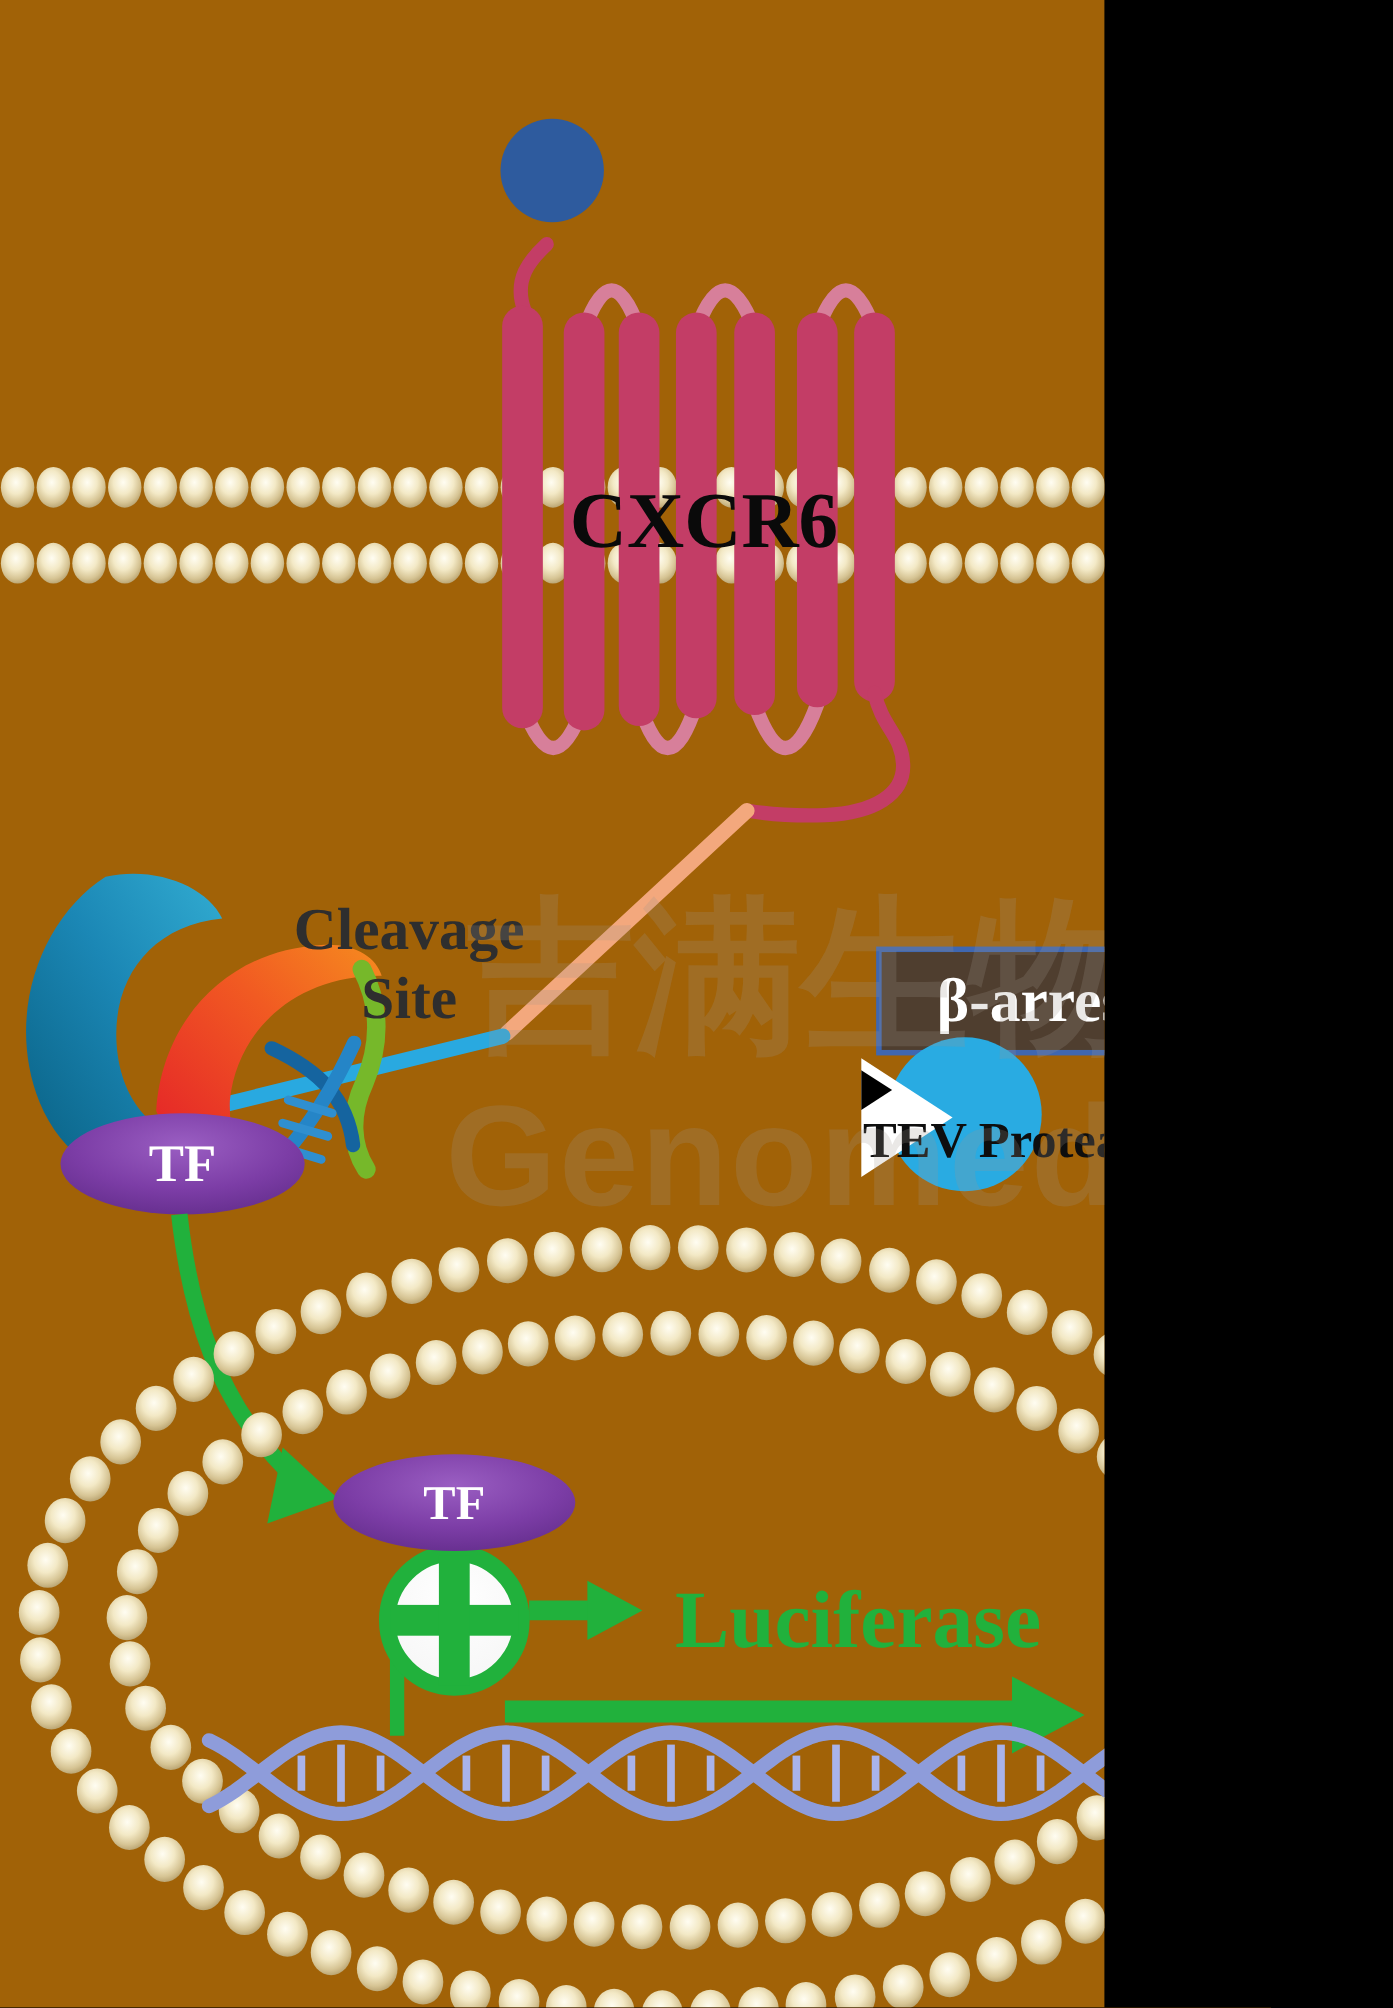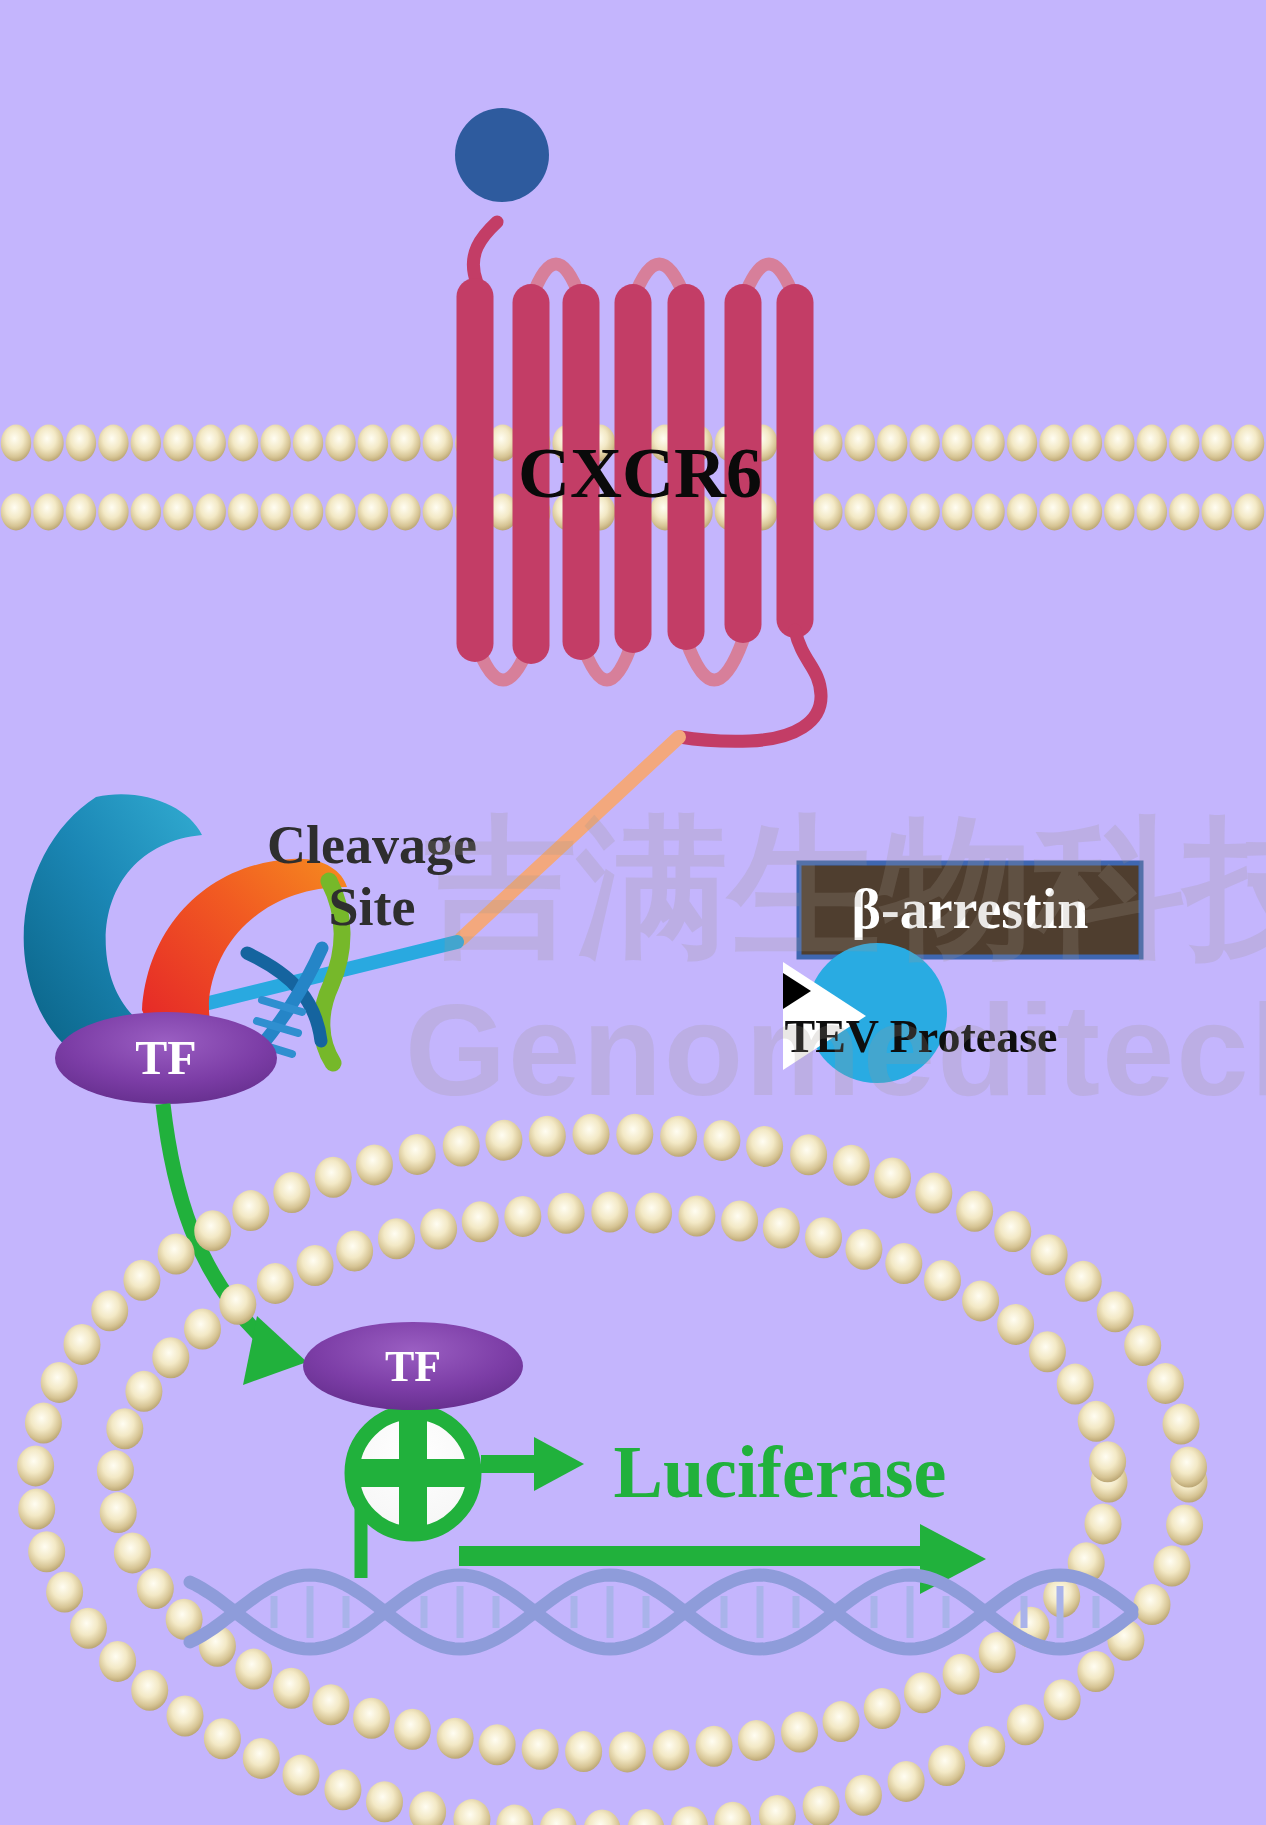--- a/index.html
+++ b/index.html
@@ -1,16 +1,16 @@
 <!DOCTYPE html>
 <html><head>
 <meta charset="utf-8">
 <style>
   html,body{margin:0;padding:0;background:#000;}
-  .stage{position:relative;width:1266px;height:1825px;background:#c4b5fd;overflow:hidden;
+  .stage{position:relative;width:1004px;height:1825px;background:#a16207;overflow:hidden;
          font-family:"Liberation Serif",serif;}
   svg{display:block}
   text{user-select:none}
   .serifB{font-family:"Liberation Serif",serif;font-weight:bold}
   .sansB{font-family:"Liberation Sans",sans-serif;font-weight:bold}
 </style>
 </head>
 <body>
 
 <div class="stage">

